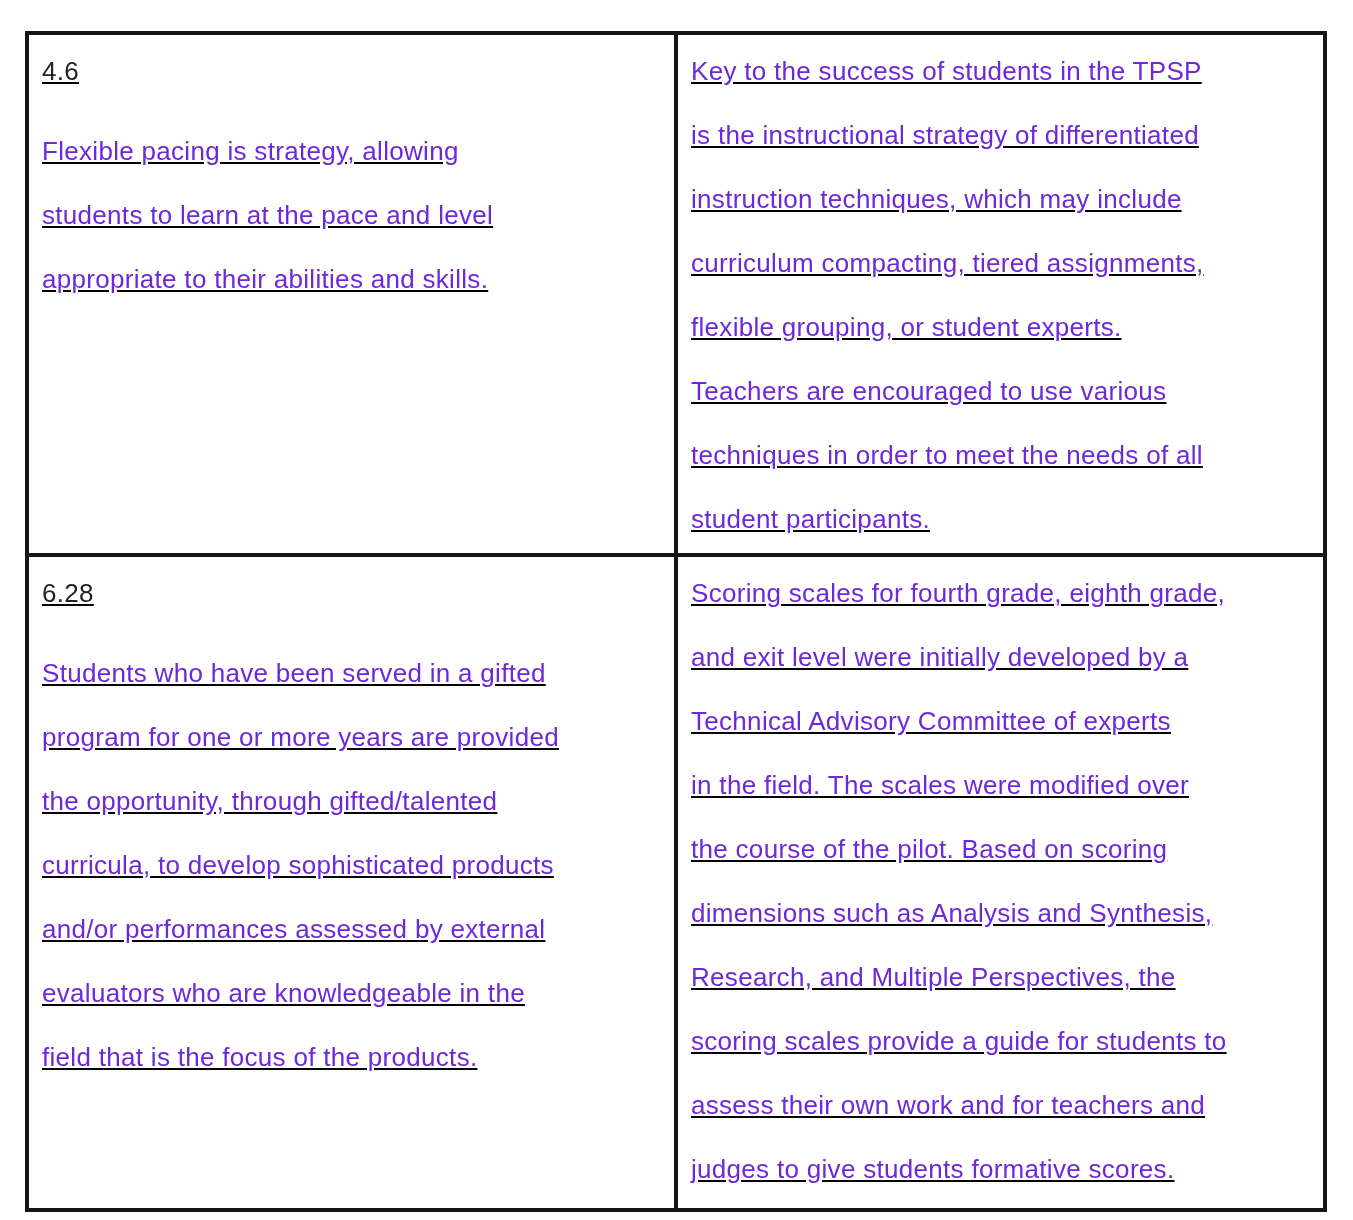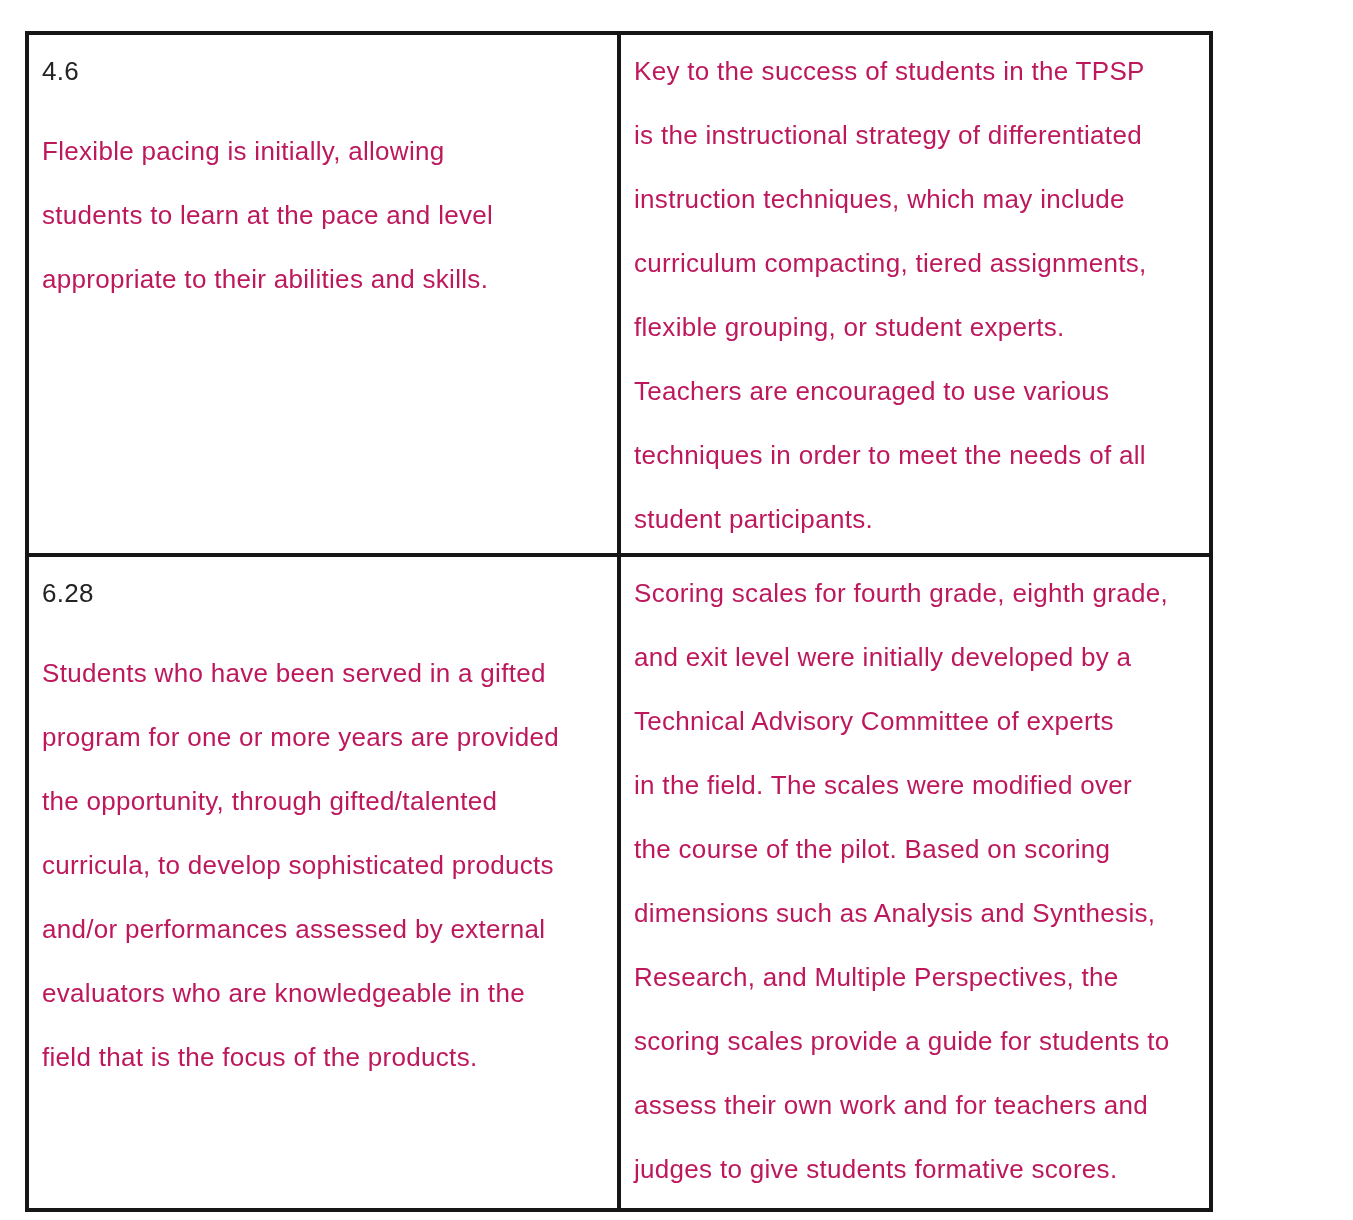--- a/index.html
+++ b/index.html
@@ -12,23 +12,24 @@
     width: 1353px;
     height: 1220px;
     background: #ffffff;
     font-family: "Liberation Sans", sans-serif;
     overflow: hidden;
   }
   table.doc-table {
     position: absolute;
     left: 25px;
     top: 31px;
-    width: 1188px;
+    width: 1302px;
     border-collapse: collapse;
     table-layout: fixed;
+    text-decoration: underline;
   }
   table.doc-table td {
     border: 4px solid #161616;
     vertical-align: top;
     padding: 4px 10px 2px 13px;
     width: 50%;
     background: #ffffff;
   }
   td.row1 { height: 506px; }
   td.row2 { height: 645px; }
@@ -38,34 +39,34 @@
     letter-spacing: 0.3px;
     color: #232323;
     margin: 0 0 16px 0;
     font-weight: 300;
   }
   .cell-body {
     white-space: pre-line;
     font-size: 26px;
     line-height: 64px;
     letter-spacing: 0.3px;
-    color: #be185d;
+    color: #6d28d9;
     font-weight: 300;
   }
 </style>
 </head>
 <body>
 
 <div class="page">
   <table class="doc-table">
     <tbody>
       <tr>
         <td class="row1">
           <div class="cell-heading">4.6</div>
-          <div class="cell-body">Flexible pacing is initially, allowing
+          <div class="cell-body">Flexible pacing is strategy, allowing
 students to learn at the pace and level
 appropriate to their abilities and skills.</div>
         </td>
         <td class="row1">
           <div class="cell-body">Key to the success of students in the TPSP
 is the instructional strategy of differentiated
 instruction techniques, which may include
 curriculum compacting, tiered assignments,
 flexible grouping, or student experts.
 Teachers are encouraged to use various

